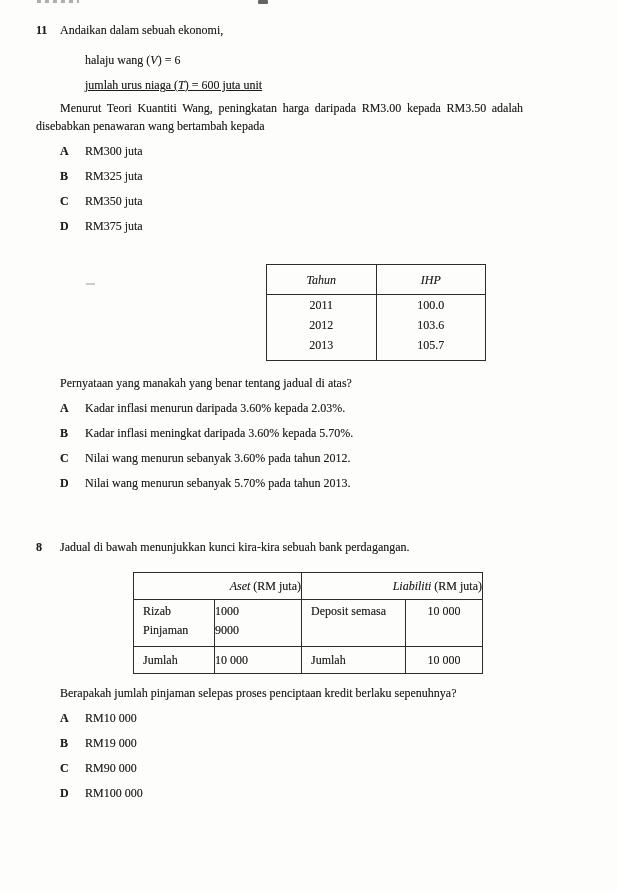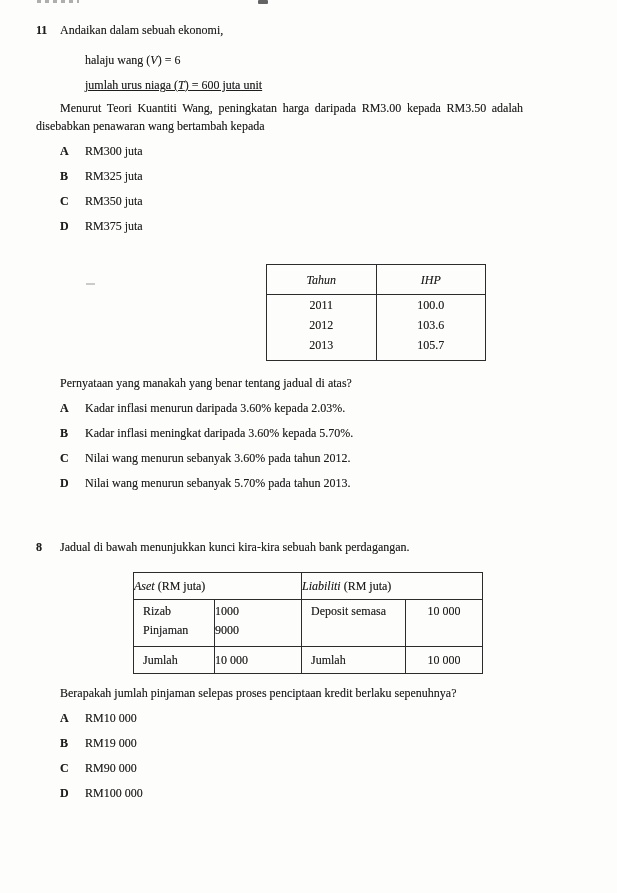--- a/index.html
+++ b/index.html
@@ -52,21 +52,21 @@
   .t1 th{height:29px;font-style:italic;border-bottom:1.5px solid #2c2c2c;}
   .t1 th+th,.t1 td+td{border-left:1.5px solid #2c2c2c;}
   .t1 td{height:20px;}
   .t1 tr.firstrow td{}
   .t1 tr.lastrow td{padding-bottom:5px;}
 
   
   .t2wrap{margin-left:97px;margin-top:16px;}
   table.t2{border-collapse:collapse;width:349px;table-layout:fixed;}
   .t2 th,.t2 td{border:1.5px solid #2c2c2c;font-weight:normal;padding:0;}
-  .t2 th{height:26px;text-align:left;}
+  .t2 th{height:26px;text-align:right;}
   .t2 tr.body td{height:44px;vertical-align:top;padding-top:2px;line-height:19px;}
   .t2 tr.foot td{height:26px;vertical-align:middle;}
   .t2 .lab{text-align:left;padding-left:9px;}
   .t2 .val{text-align:left;padding-right:22px;}
   .t2 .val2{text-align:center;}
 </style>
 </head>
 <body>
 
 <div class="page">

